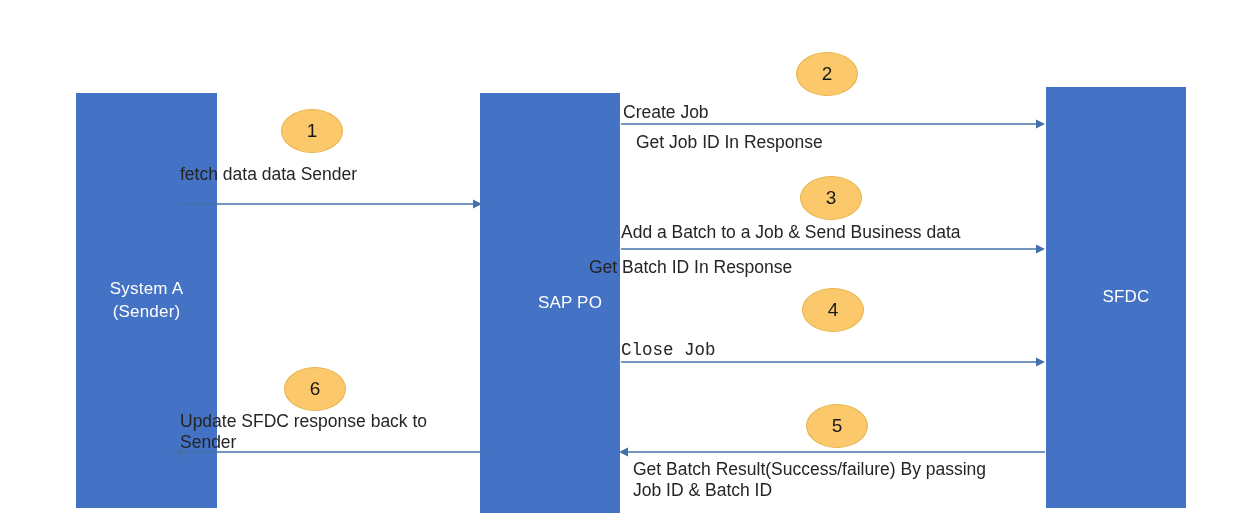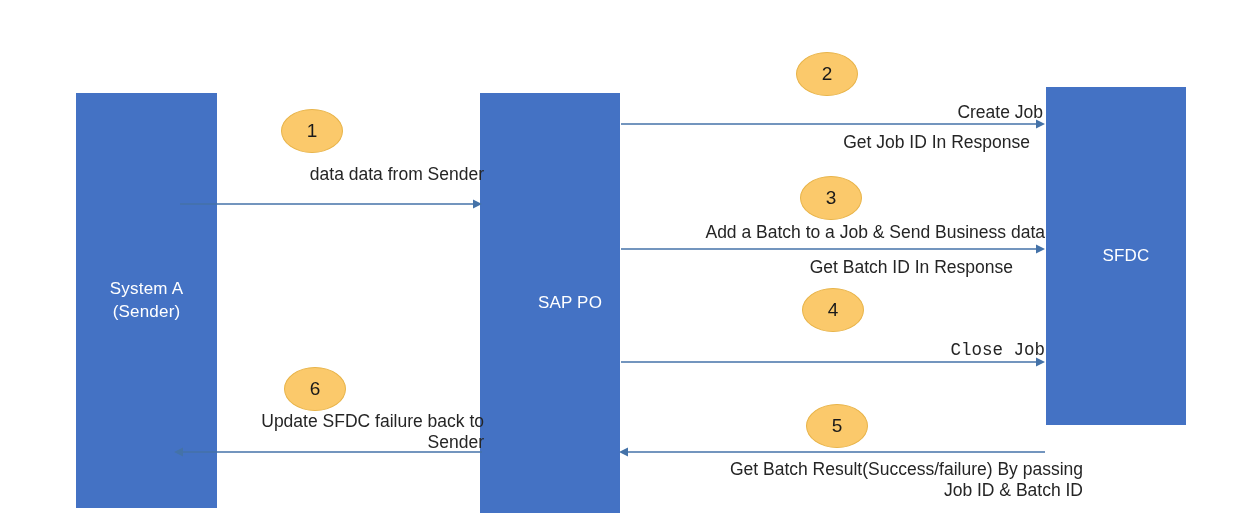--- a/index.html
+++ b/index.html
@@ -26,21 +26,21 @@
     justify-content: center;
     text-align: center;
     font-size: 17px;
     line-height: 1.35;
     letter-spacing: 0.2px;
     white-space: pre-line;
     box-sizing: border-box;
   }
   #lane-sender { left: 36px;  top: 93px; width: 141px; height: 415px; margin-left: 40px; }
   #lane-po     { left: 480px; top: 93px; width: 140px; height: 420px; padding-left: 40px; }
-  #lane-sfdc   { left: 1046px;top: 87px; width: 140px; height: 338px; padding-left: 20px; }
+  #lane-sfdc   { left: 1046px;top: 87px; width: 140px; height: 421px; padding-left: 20px; }
 
   
   .arrow {
     position: absolute;
     height: 12px;
     pointer-events: none;
   }
   .arrow svg { display: block; overflow: visible; }
 
   
@@ -58,21 +58,21 @@
     justify-content: center;
     box-sizing: border-box;
   }
 
   
   .caption {
     position: absolute;
     color: #252525;
     font-size: 17.5px;
     line-height: 1.22;
-    text-align: right;
+    text-align: left;
     white-space: pre-line;
     box-sizing: border-box;
   }
 </style>
 </head>
 <body>
 
 <div id="canvas">
 
   <div class="lane" id="lane-sender">
@@ -84,39 +84,39 @@
     <span>SAP PO</span>
   </div>
 
   <div class="lane" id="lane-sfdc">
     <span>SFDC</span>
   </div>
 
   <div class="badge" style="left:281px; top:109px;">
     <span>1</span>
   </div>
-  <div class="caption" style="left:180px; top:164px; width:304px;">data data from Sender</div>
+  <div class="caption" style="left:180px; top:164px; width:304px;">fetch data data Sender</div>
   <div class="arrow" style="left:180px; top:198px; width:302px;">
     <svg width="302" height="12" viewBox="0 0 302 12">
       <line x1="0" y1="6" x2="293" y2="6" stroke="#4472A8" stroke-width="1.6"></line>
       <polygon points="293,1.5 302,6 293,10.5" fill="#4472A8"></polygon>
     </svg>
   </div>
 
   <div class="badge" style="left:796px; top:52px;">
     <span>2</span>
   </div>
   <div class="caption" style="left:623px; top:102px; width:420px;">Create Job</div>
   <div class="arrow" style="left:621px; top:118px; width:424px;">
     <svg width="424" height="12" viewBox="0 0 424 12">
       <line x1="0" y1="6" x2="415" y2="6" stroke="#4472A8" stroke-width="1.6"></line>
       <polygon points="415,1.5 424,6 415,10.5" fill="#4472A8"></polygon>
     </svg>
   </div>
-  <div class="caption" style="left:610px; top:132px; width:420px;">Get Job ID In Response</div>
+  <div class="caption" style="left:636px; top:132px; width:420px;">Get Job ID In Response</div>
 
   <div class="badge" style="left:800px; top:176px;">
     <span>3</span>
   </div>
   <div class="caption" style="left:621px; top:222px; width:424px;">Add a Batch to a Job &amp; Send Business data</div>
   <div class="arrow" style="left:621px; top:243px; width:424px;">
     <svg width="424" height="12" viewBox="0 0 424 12">
       <line x1="0" y1="6" x2="415" y2="6" stroke="#4472A8" stroke-width="1.6"></line>
       <polygon points="415,1.5 424,6 415,10.5" fill="#4472A8"></polygon>
     </svg>
@@ -142,21 +142,21 @@
       <line x1="9" y1="6" x2="426" y2="6" stroke="#4472A8" stroke-width="1.6"></line>
       <polygon points="9,1.5 0,6 9,10.5" fill="#4472A8"></polygon>
     </svg>
   </div>
   <div class="caption" style="left:633px; top:459px; width:450px;">Get Batch Result(Success/failure) By passing
 Job ID &amp; Batch ID</div>
 
   <div class="badge" style="left:284px; top:367px;">
     <span>6</span>
   </div>
-  <div class="caption" style="left:180px; top:411px; width:304px;">Update SFDC failure back to
+  <div class="caption" style="left:180px; top:411px; width:304px;">Update SFDC response back to
 Sender</div>
   <div class="arrow" style="left:174px; top:446px; width:308px;">
     <svg width="308" height="12" viewBox="0 0 308 12">
       <line x1="9" y1="6" x2="308" y2="6" stroke="#4472A8" stroke-width="1.6"></line>
       <polygon points="9,1.5 0,6 9,10.5" fill="#4472A8"></polygon>
     </svg>
   </div>
 
 </div>
 

